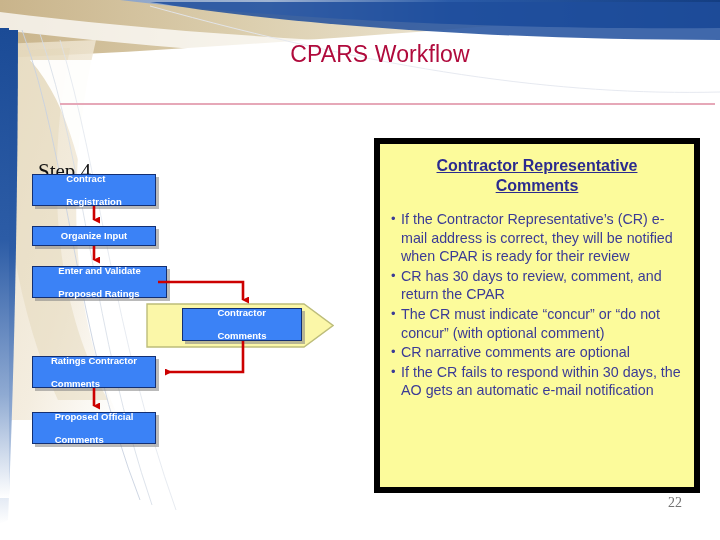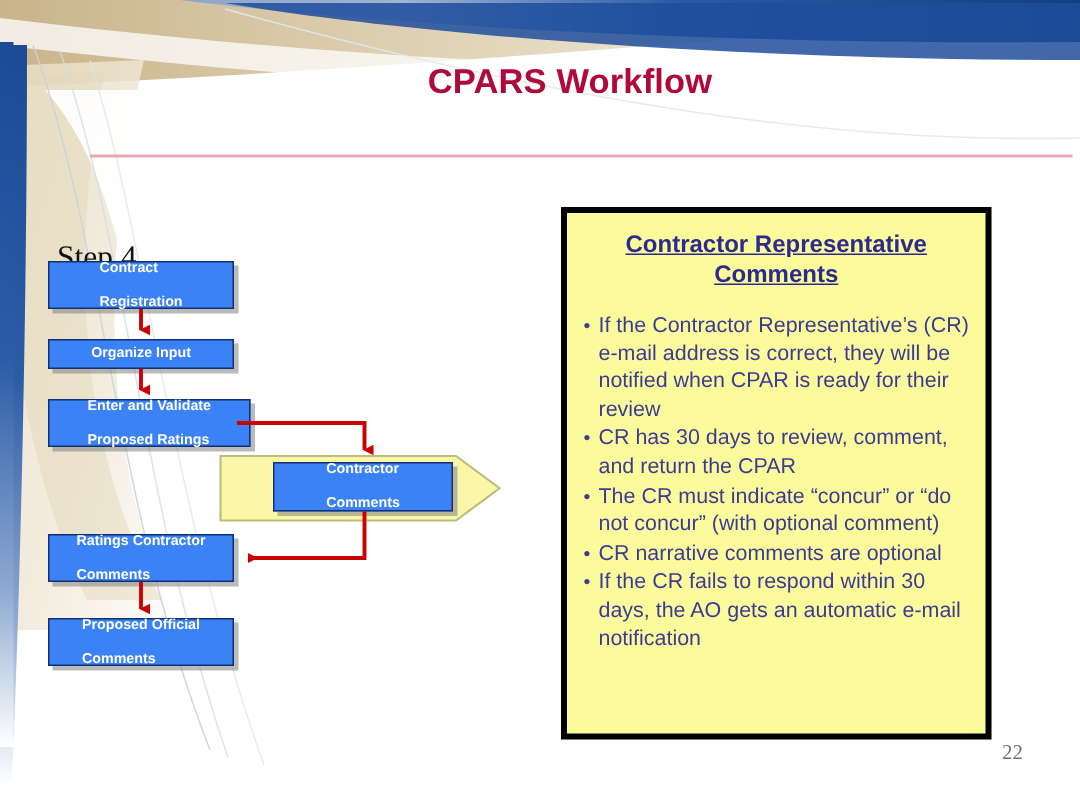--- a/index.html
+++ b/index.html
@@ -34,21 +34,21 @@
   #title-block {
     position: absolute;
     left: 60px;
     top: 38px;
     width: 640px;
     text-align: center;
     z-index: 5;
   }
   .title-line {
     font-family: "Liberation Sans", sans-serif;
-    font-weight: bold;
+    font-weight: normal;
     font-size: 23px;
     line-height: 1.45;
     color: #B00A3C;
     letter-spacing: 0.1px;
     white-space: nowrap;
   }
   #title-rule {
     position: absolute;
     left: 60px;
     top: 103px;
@@ -108,25 +108,25 @@
     width: 720px; height: 540px;
     z-index: 9;
     pointer-events: none;
   }
 
   
   #info-panel {
     position: absolute;
     left: 374px;
     top: 138px;
-    width: 287px;
+    width: 326px;
     height: 355px;
     box-sizing: border-box;
     background: #FCFB9B;
-    border: 4px solid #000000;
+    border: 6px solid #000000;
     z-index: 6;
     padding: 10px 11px 8px 11px;
     overflow: hidden;
   }
   #panel-heading {
     text-align: center;
     font-family: "Liberation Sans", sans-serif;
     font-weight: bold;
     font-size: 16px;
     line-height: 20px;

